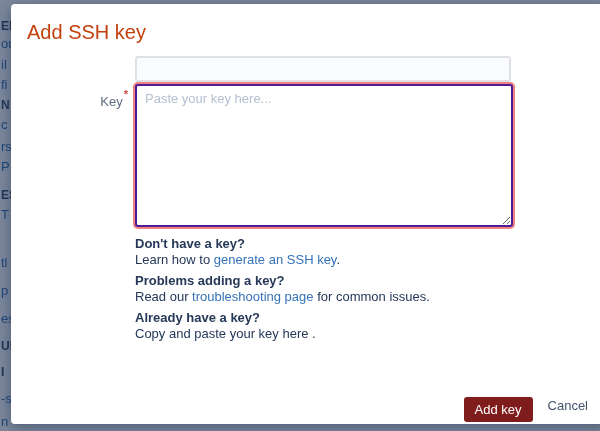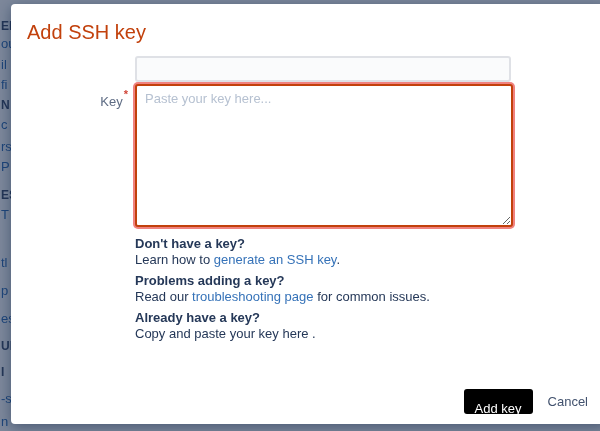--- a/index.html
+++ b/index.html
@@ -44,43 +44,44 @@
     position:absolute; left:124px; top:52px; width:376px; height:26px;
     box-sizing:border-box; background:#fafbfc;
     border:2px solid #dfe1e6; border-radius:3px;
     font-family:"Liberation Sans", sans-serif;
     font-size:13px; padding:0 6px; color:#172b4d;
   }
 
   .key-input {
     position:absolute; left:124px; top:80px; width:378px; height:143px;
     box-sizing:border-box; background:#ffffff;
-    border:2px solid #c2410c; border-radius:3px;
+    border:2px solid #4c1d95; border-radius:3px;
     box-shadow:0 0 0 2px #f0827f;
     resize:both; outline:none;
     font-family:"Liberation Sans", sans-serif;
     font-size:13px; line-height:16px; padding:5px 8px; color:#172b4d;
   }
   .key-input::placeholder { color:#b6c1d1; }
 
   .help { position:absolute; left:124px; top:232px; width:380px; }
   .help-sec { margin:0 0 5px 0; }
   .help-heading { font-size:13px; line-height:16px; font-weight:bold; color:#253858; }
   .help-line { font-size:13px; line-height:16px; color:#253858; }
   .link { color:#3572b8; text-decoration:none; cursor:pointer; }
 
   .footer {
     position:absolute; top:385px; right:19px;
     display:flex; align-items:center; gap:15px;
   }
   .btn-primary {
-    background:#000000; color:#ffffff; border:none; border-radius:3px;
+    background:#7f1d1d; color:#ffffff; border:none; border-radius:3px;
     font-family:"Liberation Sans", sans-serif;
-    font-size:13px; line-height:15px; padding:12px 11px; height:25px;
+    font-size:13px; line-height:15px; padding:5px 11px; height:25px;
     cursor:pointer;
+    margin-top:8px;
   }
   .cancel-link { font-size:13px; color:#42526e; cursor:pointer; text-decoration:none; }
 </style>
 </head>
 <body>
 
 <div class="screen">
 
   <div class="bg-page">
       <span class="frag heading" style="top: 19px;">El</span>

